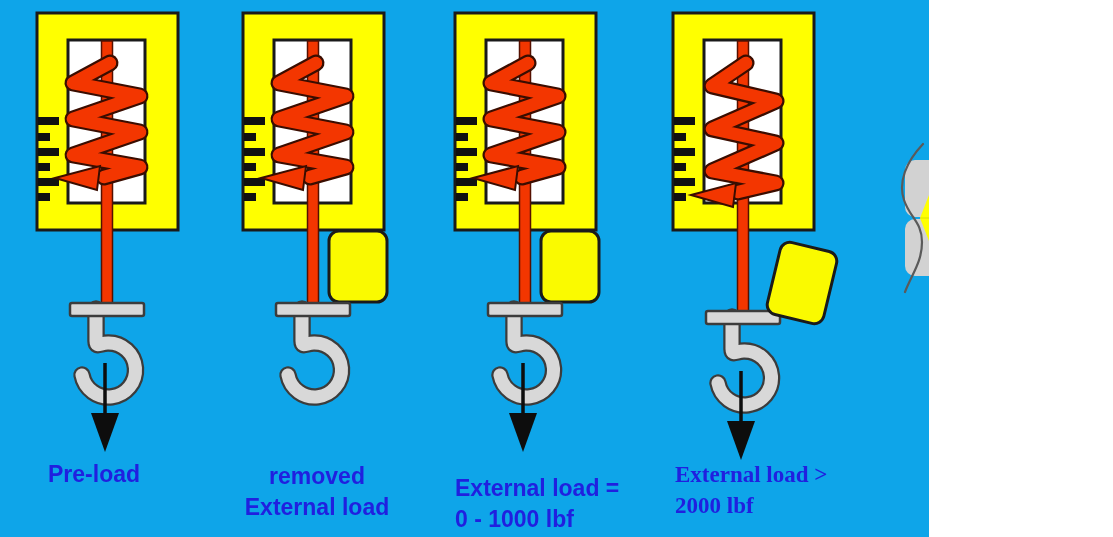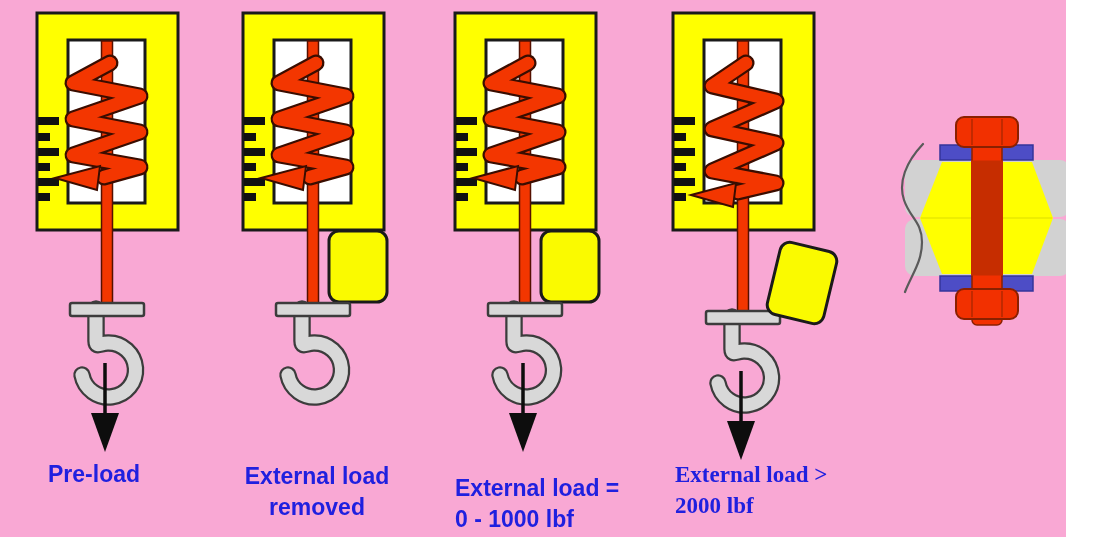--- a/index.html
+++ b/index.html
@@ -1,16 +1,16 @@
 <!DOCTYPE html>
 <html><head>
 <meta charset="utf-8">
 <style>
   html,body{margin:0;padding:0;background:#ffffff;}
-  .canvas{position:relative;width:1066px;height:537px;background:#f9a8d4;overflow:hidden;
+  .canvas{position:relative;width:929px;height:537px;background:#0ea5e9;overflow:hidden;
           font-family:"Liberation Sans",sans-serif;}
   .canvas svg{position:absolute;left:0;top:0;}
   .caption{position:absolute;font-weight:bold;font-size:23px;line-height:31px;white-space:nowrap;}
   .cap-left{text-align:left;}
   .cap-center{text-align:center;}
 </style>
 </head>
 <body>
 
 <div class="canvas">
@@ -145,22 +145,22 @@
         </g>
         <path d="M 923 144 C 906 162, 898 182, 904 200 C 910 218, 922 222, 922 242 C 922 262, 912 274, 905 292" fill="none" stroke="#5A5A5A" stroke-width="2.2" stroke-linecap="round"></path>
       </g>
     </svg>
 
   <div class="caption cap-left" style="left: 48px; top: 459px; color: rgb(32, 32, 223);">
     <div>Pre-load</div>
   </div>
 
   <div class="caption cap-center" style="left: 228px; top: 461px; width: 178px; color: rgb(32, 32, 223);">
+    <div>removed</div>
     <div>External load</div>
-    <div>removed</div>
   </div>
 
   <div class="caption cap-left" style="left: 455px; top: 473px; color: rgb(32, 32, 223);">
     <div>External load =</div>
     <div>0 - 1000 lbf</div>
   </div>
 
   <div class="caption cap-left" style="left: 675px; top: 459px; color: rgb(32, 32, 223); font-family: Liberation Serif, serif;">
     <div>External load &gt;</div>
     <div>2000 lbf</div>

